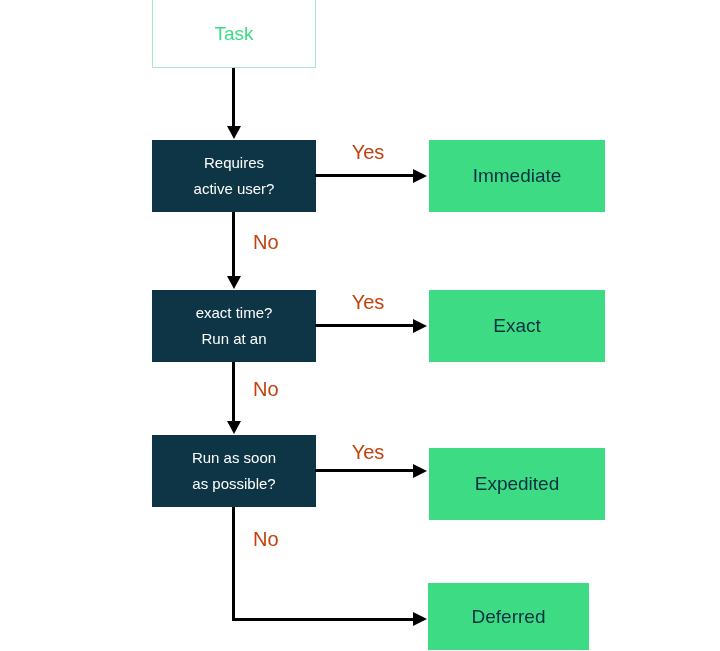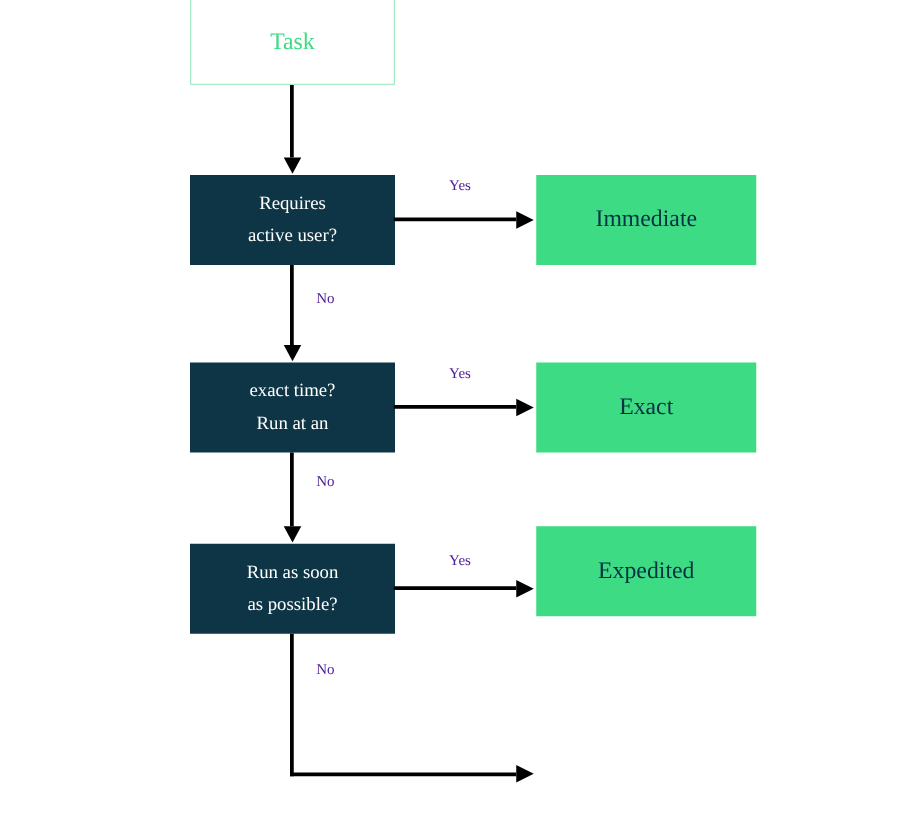--- a/index.html
+++ b/index.html
@@ -6,21 +6,20 @@
   body {
     font-family: "Liberation Sans", sans-serif;
     background: #ffffff;
   }
   .canvas {
     position: relative;
     width: 720px;
     height: 651px;
     background: #ffffff;
     overflow: hidden;
-    font-family: Liberation Serif, serif;
   }
   .start-box {
     position: absolute;
     left: 152px; top: -12px;
     width: 164px; height: 80px;
     box-sizing: border-box;
     background: #ffffff;
     border: 1px solid #a5ecc6;
     color: #3ddc84;
     font-size: 19px;
@@ -63,22 +62,22 @@
   }
   .head-right {
     position: absolute;
     width: 0; height: 0;
     border-top: 7px solid transparent;
     border-bottom: 7px solid transparent;
     border-left: 14px solid #000;
   }
   .lbl {
     position: absolute;
-    font-size: 12px;
-    color: #4c1d95;
+    font-size: 20px;
+    color: #c2410c;
   }
   .lbl-yes { width: 56px; text-align: center; }
 </style>
 </head>
 <body>
 
 <div class="canvas">
 
   <div class="start-box">
     <span>Task</span>
@@ -117,23 +116,26 @@
   <div class="vline" style="top:362px; height:59px;"></div>
   <div class="head-down" style="top:421px;"></div>
 
   <div class="q-box" style="top:435px;">
     <span>Run as soon</span>
     <span>as possible?</span>
   </div>
   <span class="lbl lbl-yes" style="left:340px; top:441px;">Yes</span>
   <div class="hline" style="left:315px; top:469px; width:98px;"></div>
   <div class="head-right" style="left:413px; top:464px;"></div>
-  <div class="r-box" style="top:421px;">
+  <div class="r-box" style="top:448px;">
     <span>Expedited</span>
   </div>
 
   <span class="lbl" style="left:253px; top:528px;">No</span>
   <div class="vline" style="top:507px; height:114px;"></div>
   <div class="hline" style="left:232px; top:618px; width:181px;"></div>
   <div class="head-right" style="left:413px; top:612px;"></div>
 
+  <div class="r-box deferred" style="top:583px;">
+    <span>Deferred</span>
+  </div>
 
 </div>
 
 </body></html>

